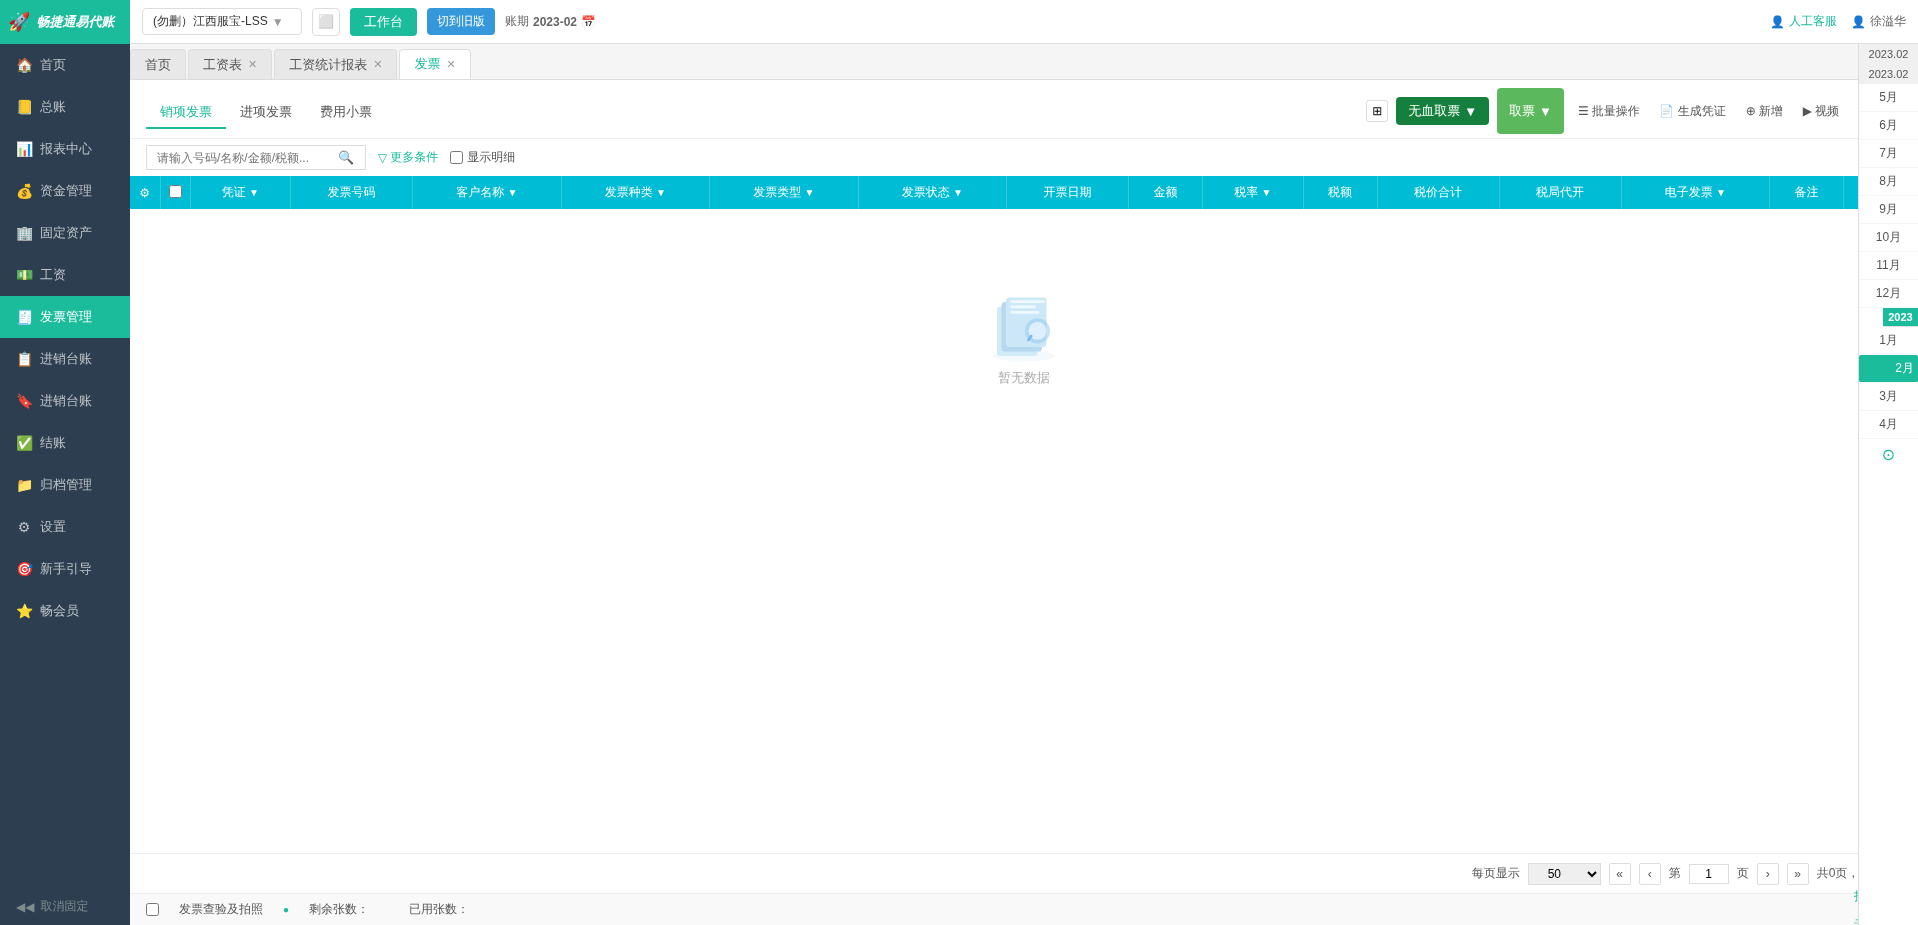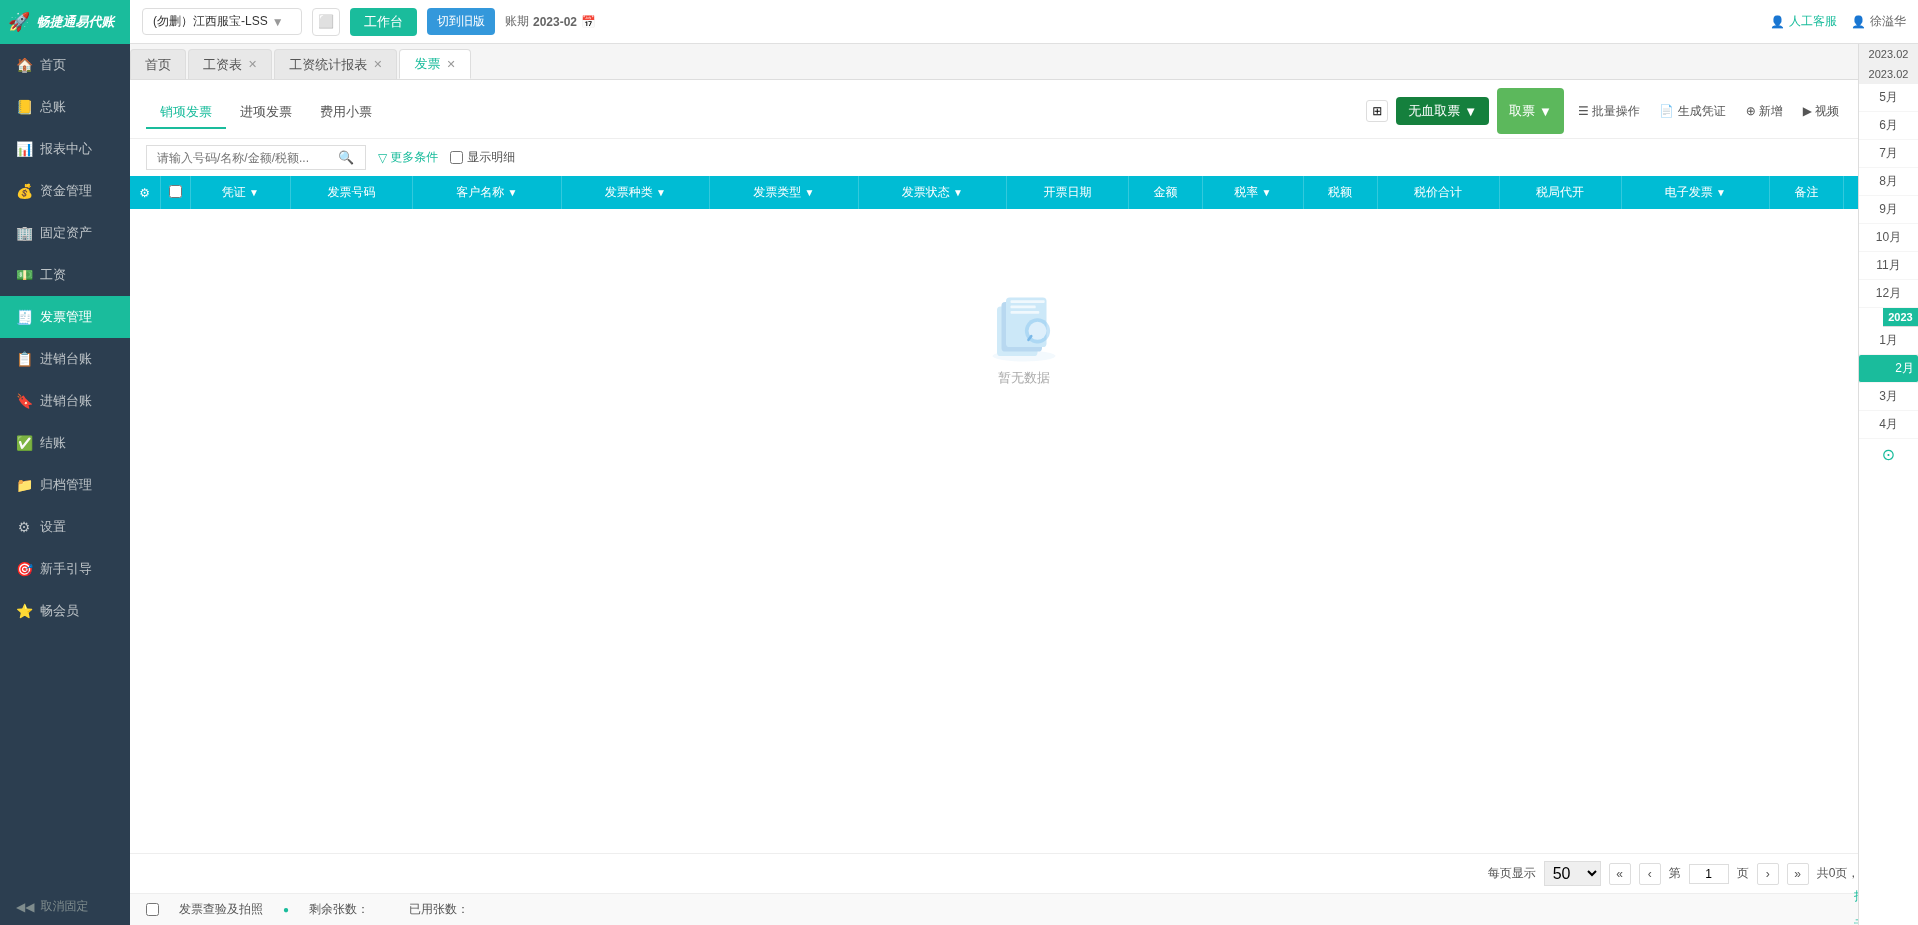--- a/index.html
+++ b/index.html
@@ -323,21 +323,21 @@
             <circle cx="65" cy="42" r="14" fill="#8dc8f0" opacity="0.5"></circle>
             <circle cx="65" cy="42" r="10" fill="white" opacity="0.6"></circle>
             <path d="M58 48 L55 52" stroke="#7ab8e8" stroke-width="3" stroke-linecap="round"></path>
           </svg>
           <span class="empty-text">暂无数据</span>
         </div>
       </div>
 
       <div class="pagination-bar">
         <span>每页显示</span>
-        <select style="border:1px solid #ddd; padding:2px 4px; font-size:16px;">
+        <select style="border:1px solid #ddd; padding:2px 15px; font-size:12px;">
           <option>50</option>
           <option>20</option>
           <option>100</option>
         </select>
         <div class="pagination-btn">
           <span>«</span>
         </div>
         <div class="pagination-btn">
           <span>‹</span>
         </div>

